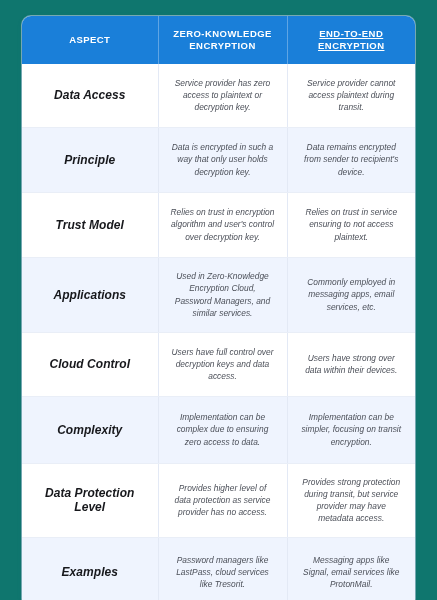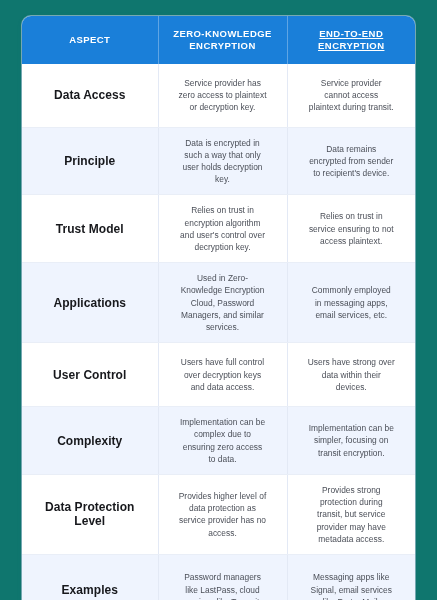--- a/index.html
+++ b/index.html
@@ -59,21 +59,22 @@
   col.c1 { width: 136px; }
   col.c2 { width: 129px; }
   col.c3 { width: 128px; }
 
   
   tbody td {
     text-align: center;
     vertical-align: middle;
     border-right: 1px solid #e3e9f5;
     border-bottom: 1px solid #e9eef7;
-    padding: 9px 20px;
+    padding: 9px 12px;
+    font-style: italic;
   }
   tbody td:last-child { border-right: none; }
   tbody tr:last-child td { border-bottom: none; }
 
   tbody tr.shade td { background: #eff4fe; }
   tbody tr.plain td { background: #ffffff; }
 
   td.aspect {
     font-size: 12px;
     font-weight: bold;
@@ -138,21 +139,21 @@
           <td class="detail">Relies on trust in service ensuring to not access plaintext.</td>
         </tr>
 
         <tr class="shade r3">
           <td class="aspect">Applications</td>
           <td class="detail">Used in Zero-Knowledge Encryption Cloud, Password Managers, and similar services.</td>
           <td class="detail">Commonly employed in messaging apps, email services, etc.</td>
         </tr>
 
         <tr class="plain r4">
-          <td class="aspect">User Control</td>
+          <td class="aspect">Cloud Control</td>
           <td class="detail">Users have full control over decryption keys and data access.</td>
           <td class="detail">Users have strong over data within their devices.</td>
         </tr>
 
         <tr class="shade r5">
           <td class="aspect">Complexity</td>
           <td class="detail">Implementation can be complex due to ensuring zero access to data.</td>
           <td class="detail">Implementation can be simpler, focusing on transit encryption.</td>
         </tr>
 

